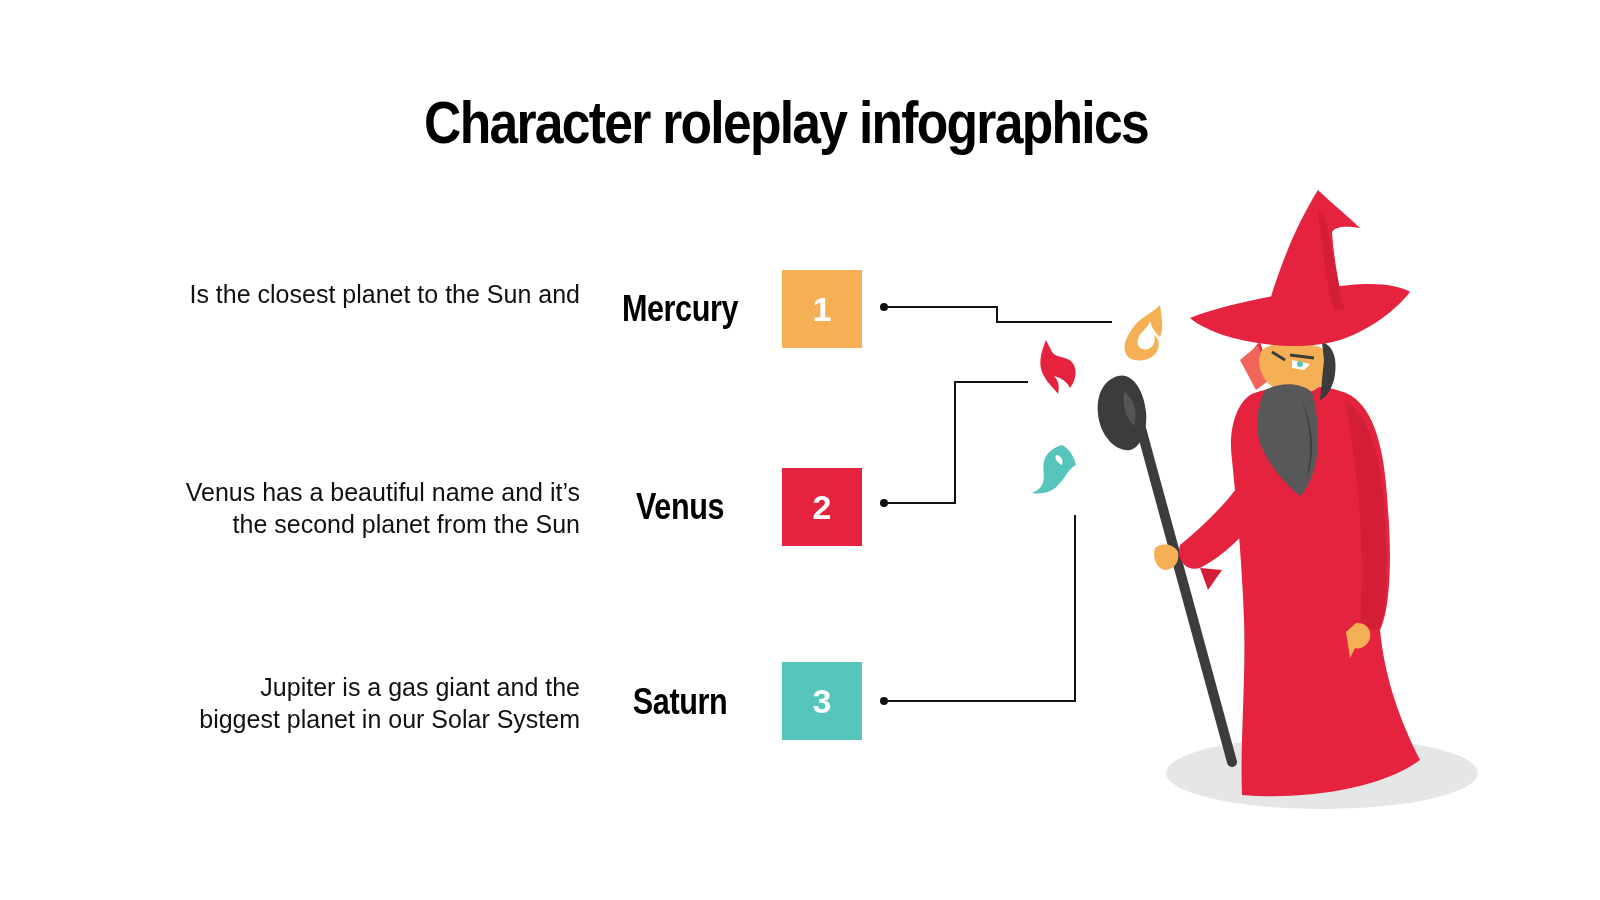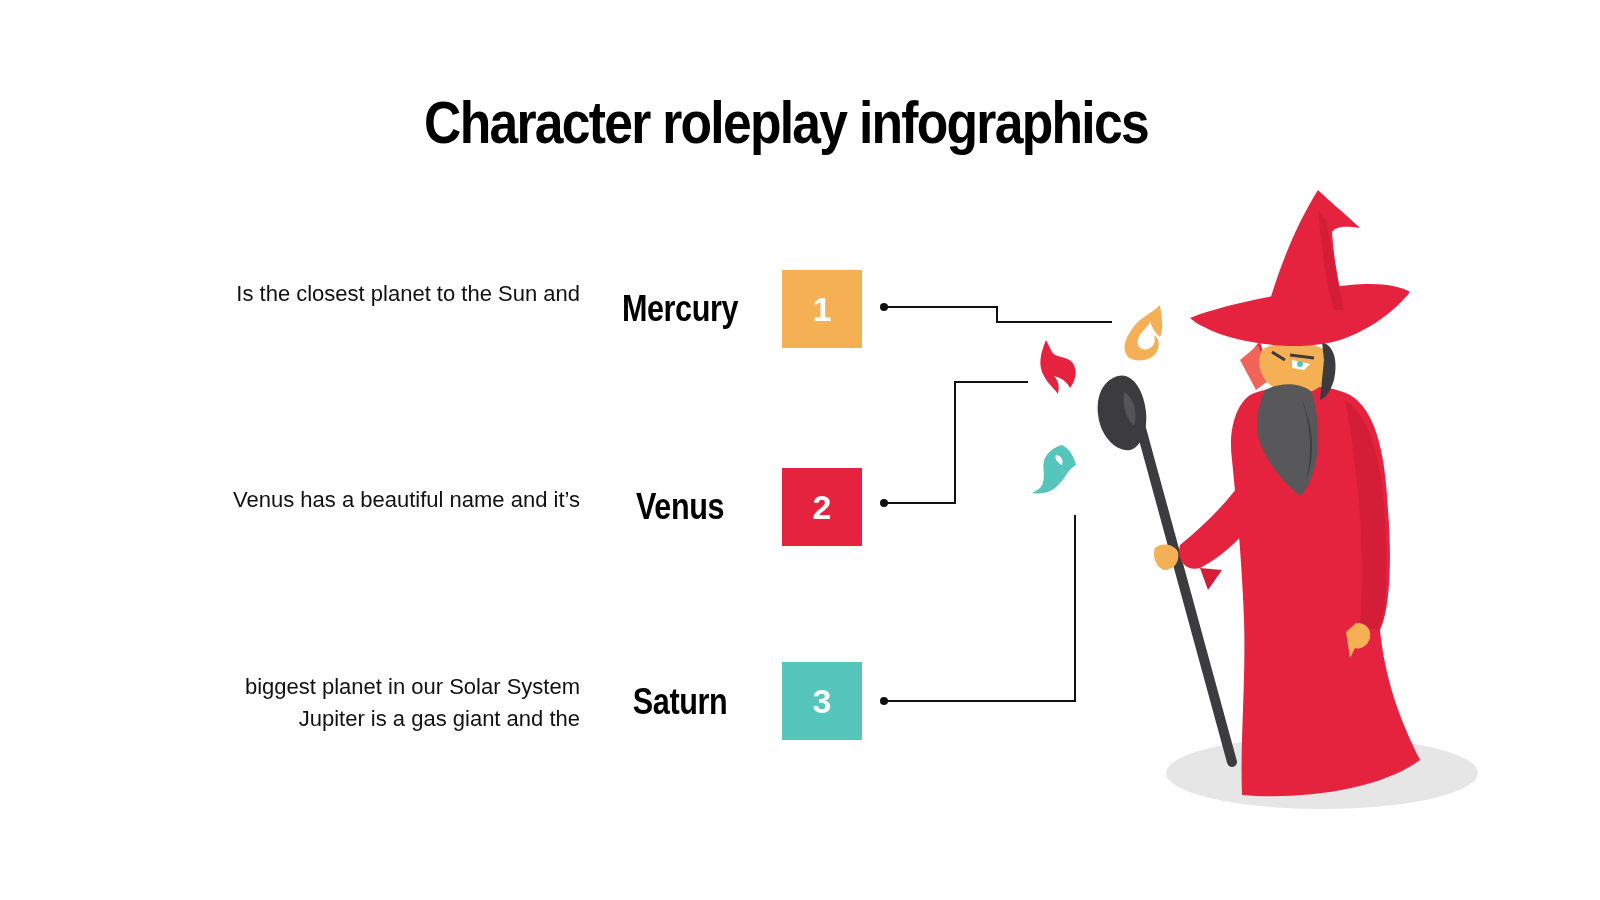--- a/index.html
+++ b/index.html
@@ -8,21 +8,21 @@
     font-family: "Liberation Sans", sans-serif; color: #000;
   }
   .title {
     position: absolute; left: 0; top: 88px; width: 1600px; text-align: center;
     font-family: "Liberation Sans", sans-serif; font-weight: 700; font-size: 60px;
     letter-spacing: -2px; transform: scaleX(0.86); transform-origin: 50% 50%;
     margin-left: -14px;
   }
   .desc {
     position: absolute; right: 1020px; width: 460px; text-align: right;
-    font-family: "Liberation Sans", sans-serif; font-size: 22px; line-height: 32px; color: #111;
+    font-family: "Liberation Sans", sans-serif; font-size: 25px; line-height: 32px; color: #111;
   }
   .planet {
     position: absolute; font-family: "Liberation Sans", sans-serif; font-weight: 700;
     font-size: 36px; text-align: center; width: 170px; left: 595px;
     transform: scaleX(0.85); letter-spacing: -0.5px;
   }
   .box {
     position: absolute; left: 782px; width: 80px; height: 78px; color: #fff;
     font-family: "Liberation Sans", sans-serif; font-weight: 700; font-size: 34px;
     display: flex; align-items: center; justify-content: center;
@@ -33,29 +33,30 @@
 <body>
 
 <div class="title">Character roleplay infographics</div>
 
 <div class="desc" style="top:278px;">
   <div>Is the closest planet to the Sun and</div>
 </div>
 <div class="planet" style="top:288px;">Mercury</div>
 <div class="box" style="top:270px; background:#F5AF55;">1</div>
 
-<div class="desc" style="top:476px;margin-top:8px;">
+<div class="desc" style="top:476px;">
   <div>Venus has a beautiful name and it’s</div>
+  <div>the second planet from the Sun</div>
 </div>
 <div class="planet" style="top:486px;">Venus</div>
 <div class="box" style="top:468px; background:#E5233F;">2</div>
 
 <div class="desc" style="top:671px;">
+  <div>Jupiter is a gas giant and the</div>
   <div>biggest planet in our Solar System</div>
-  <div>Jupiter is a gas giant and the</div>
 </div>
 <div class="planet" style="top:681px;">Saturn</div>
 <div class="box" style="top:662px; background:#56C5BC;">3</div>
 
 <svg class="overlay" width="1600" height="900" viewBox="0 0 1600 900">
 
   <g stroke="#111" stroke-width="2" fill="none">
     <polyline points="884,307 997,307 997,322 1112,322"></polyline>
     <polyline points="884,503 955,503 955,382 1028,382"></polyline>
     <polyline points="884,701 1075,701 1075,515"></polyline>

